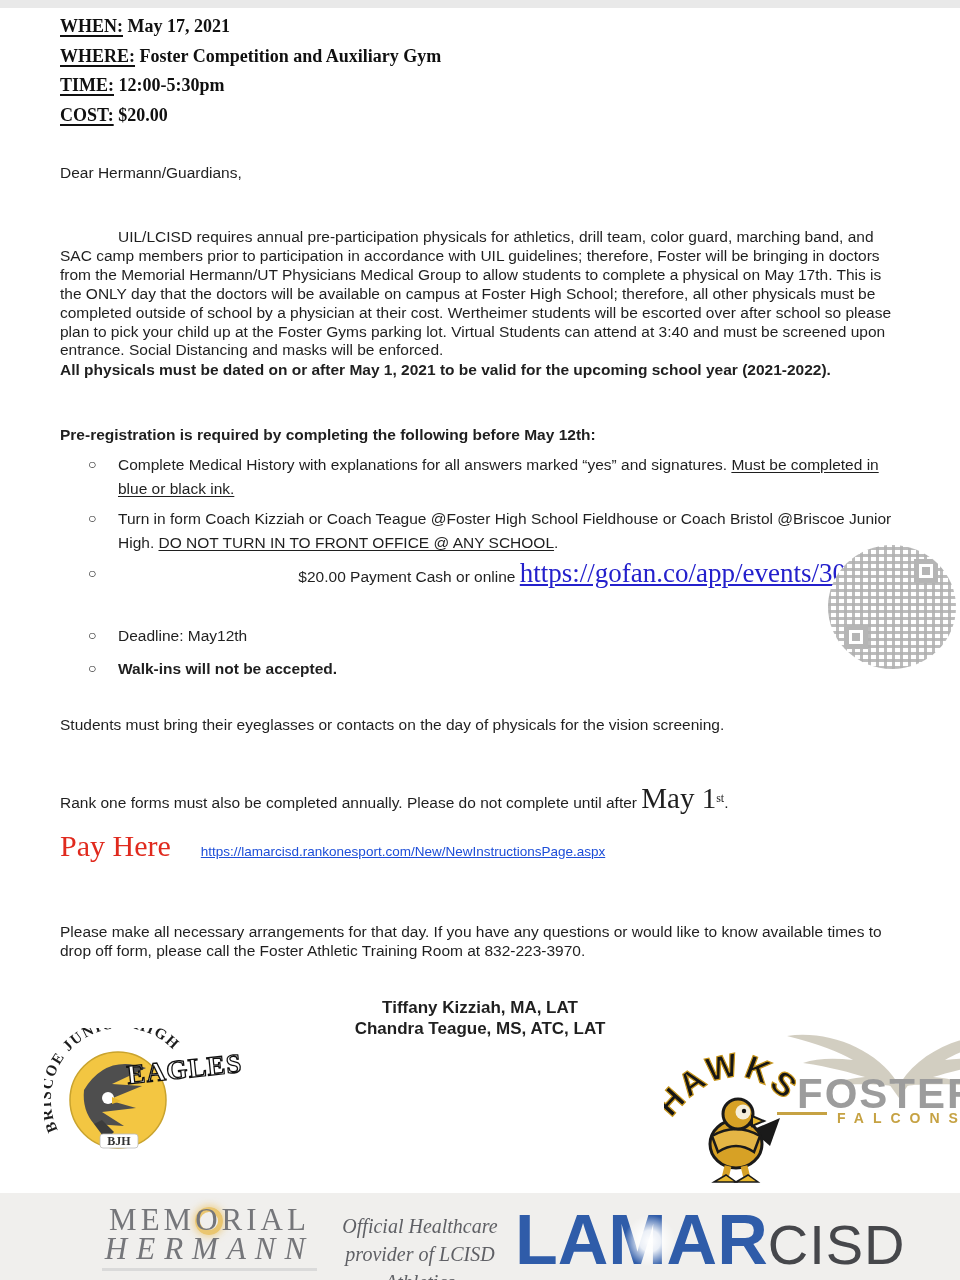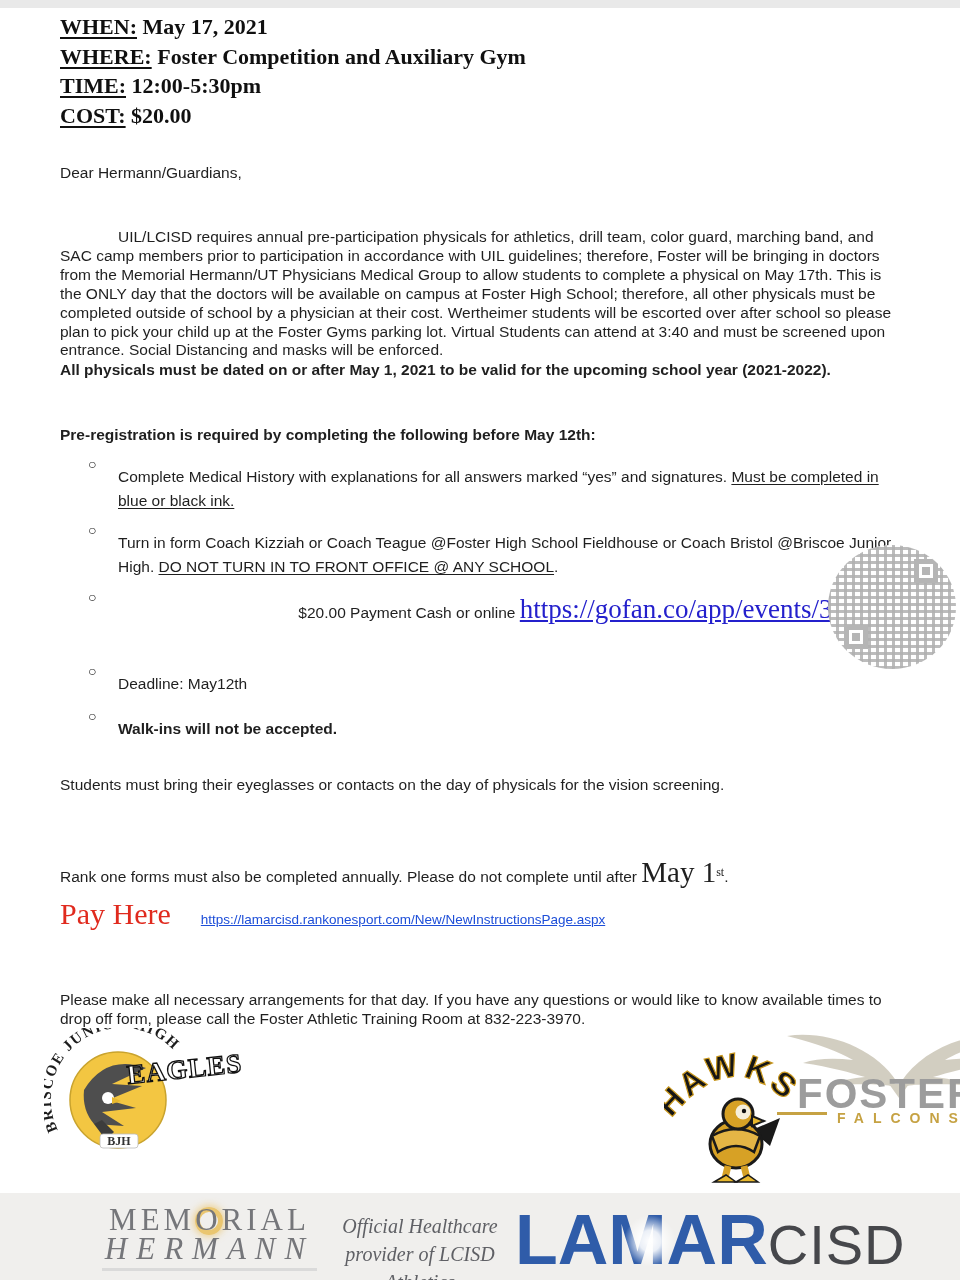--- a/index.html
+++ b/index.html
@@ -9,53 +9,53 @@
     background:#ffffff;
     font-family:"Liberation Sans", sans-serif;
     color:#1f1f1f;
     overflow:hidden;
   }
   .top-strip { position:absolute; left:0; top:0; width:960px; height:8px; background:#e9e9e9; }
 
   .content { position:absolute; left:60px; top:12px; width:840px; }
 
   
-  .hdr { font-family:"Liberation Serif", serif; font-size:22px; font-weight:bold; line-height:29.5px; color:#101010; }
+  .hdr { font-family:"Liberation Serif", serif; font-size:18px; font-weight:bold; line-height:29.5px; color:#101010; }
   .hdr .lbl { text-decoration:underline; text-decoration-thickness:2px; text-underline-offset:3px; }
 
   .salutation { margin-top:33px; font-size:15.5px; line-height:19px; }
 
   .intro { margin-top:46px; font-size:15.5px; line-height:18.9px; text-indent:58px; }
 
   .valid-note { font-size:15.5px; font-weight:bold; line-height:19px; }
   .prereg { margin-top:46px; font-size:15.5px; font-weight:bold; line-height:19px; }
 
   .bullets { margin-top:9px; }
   .bullet { display:flex; align-items:flex-start; margin-top:7px; }
   .bullet .marker { flex:none; width:30px; margin-left:28px; font-size:14px; line-height:23.5px; color:#222; }
-  .bullet .btext { flex:1; font-size:15.5px; line-height:23.5px;margin-top:12px; }
+  .bullet .btext { flex:1; font-size:15.5px; line-height:23.5px; }
   .bullet.b-pay { margin-top:2px; }
   .bullet.b-pay .btext { line-height:34px;text-align:right; }
   .bullet.b-pay .marker { line-height:34px; }
   .bullet.b-deadline { margin-top:30px; }
   .bullet.b-walkins { margin-top:9px; }
   .bullet.b-walkins .btext { font-weight:bold; }
   .u { text-decoration:underline; text-underline-offset:2px; }
 
   .gofan-link {
     font-family:"Liberation Serif", serif;
     font-size:27px;
     color:#2420cc;
     text-decoration:underline;
     cursor:pointer;
   }
 
   .vision-note { margin-top:35px; font-size:15.5px; line-height:19px; }
 
-  .rankone { margin-top:56px; font-size:15.5px; line-height:45px; }
+  .rankone { margin-top:36px; font-size:15.5px; line-height:56px; }
   .rankone .big-date { font-family:"Liberation Serif", serif; font-size:29px; }
   .rankone sup { font-family:"Liberation Serif", serif; font-size:12px; }
 
   .payhere-row { margin-top:-6px; display:flex; align-items:baseline; }
   .payhere-label { font-family:"Liberation Serif", serif; font-size:30px; color:#e02a1e; line-height:40px; }
   .rankone-link {
     margin-left:30px;
     font-size:13.5px;
     color:#1d4ed8;
     text-decoration:underline;
@@ -165,20 +165,24 @@
 
   <p class="rankone"><span>Rank one forms must also be completed annually. Please do not complete until after </span><span class="big-date">May 1</span><sup>st</sup><span>.</span></p>
 
   <div class="payhere-row">
     <span class="payhere-label">Pay Here</span>
     <a class="rankone-link">https://lamarcisd.rankonesport.com/New/NewInstructionsPage.aspx</a>
   </div>
 
   <p class="closing">Please make all necessary arrangements for that day. If you have any questions or would like to know available times to drop off form, please call the Foster Athletic Training Room at 832-223-3970.</p>
 
+  <div class="signature">
+    <div>Tiffany Kizziah, MA, LAT</div>
+    <div>Chandra Teague, MS, ATC, LAT</div>
+  </div>
 
 </div>
 
 <div class="qr-wrap">
   <div class="qr-circle">
     <div class="qr-finder qr-f1"></div>
     <div class="qr-finder qr-f2"></div>
   </div>
 </div>
 

